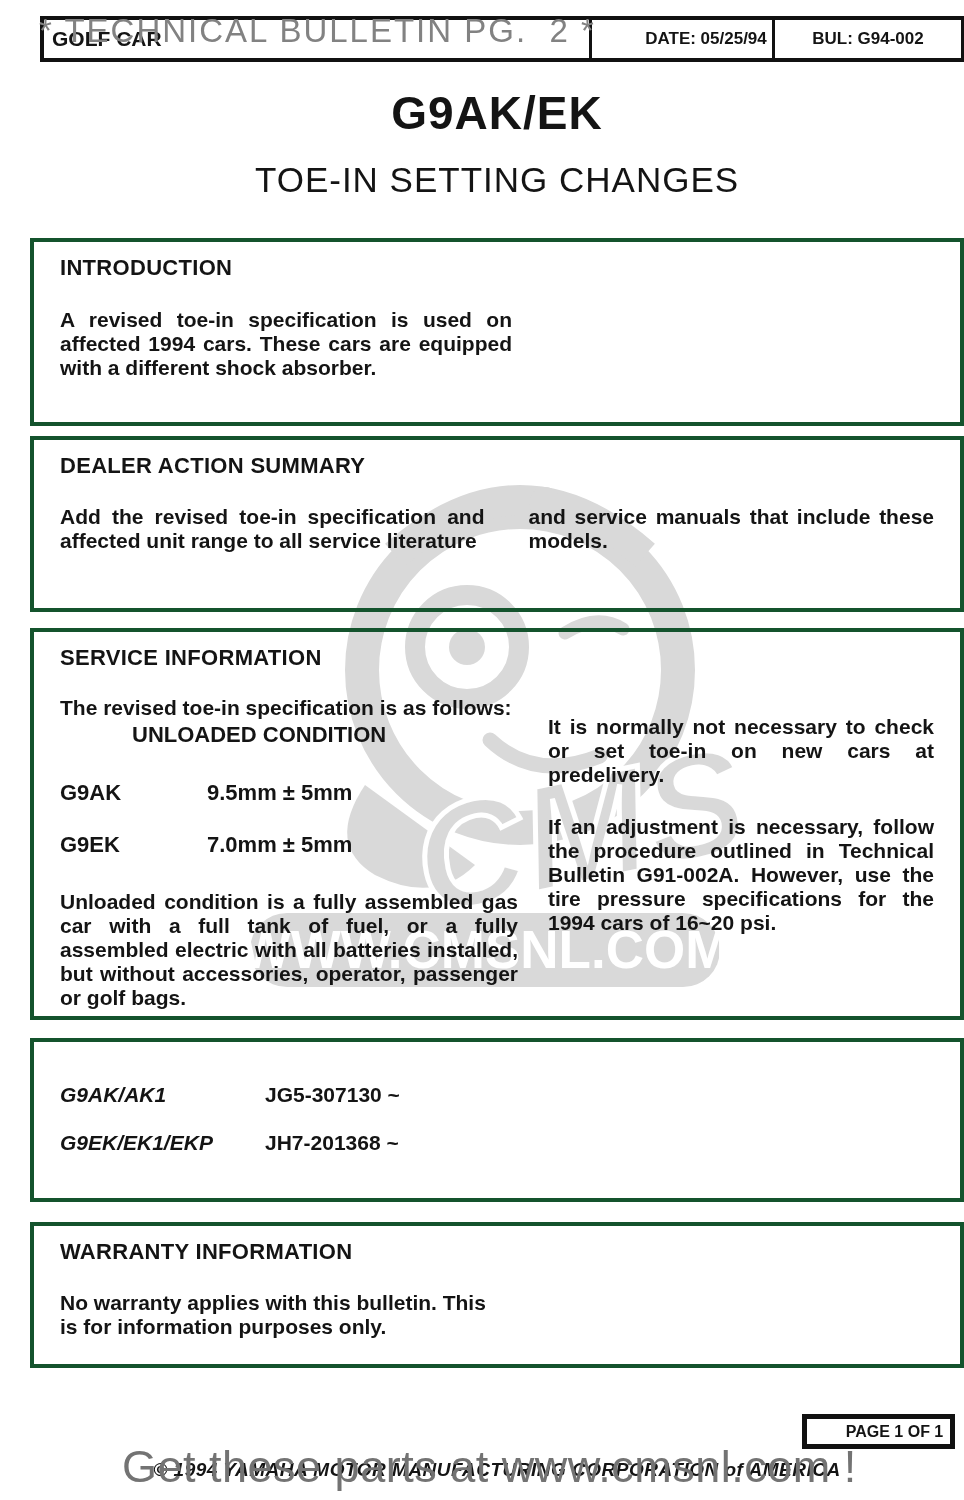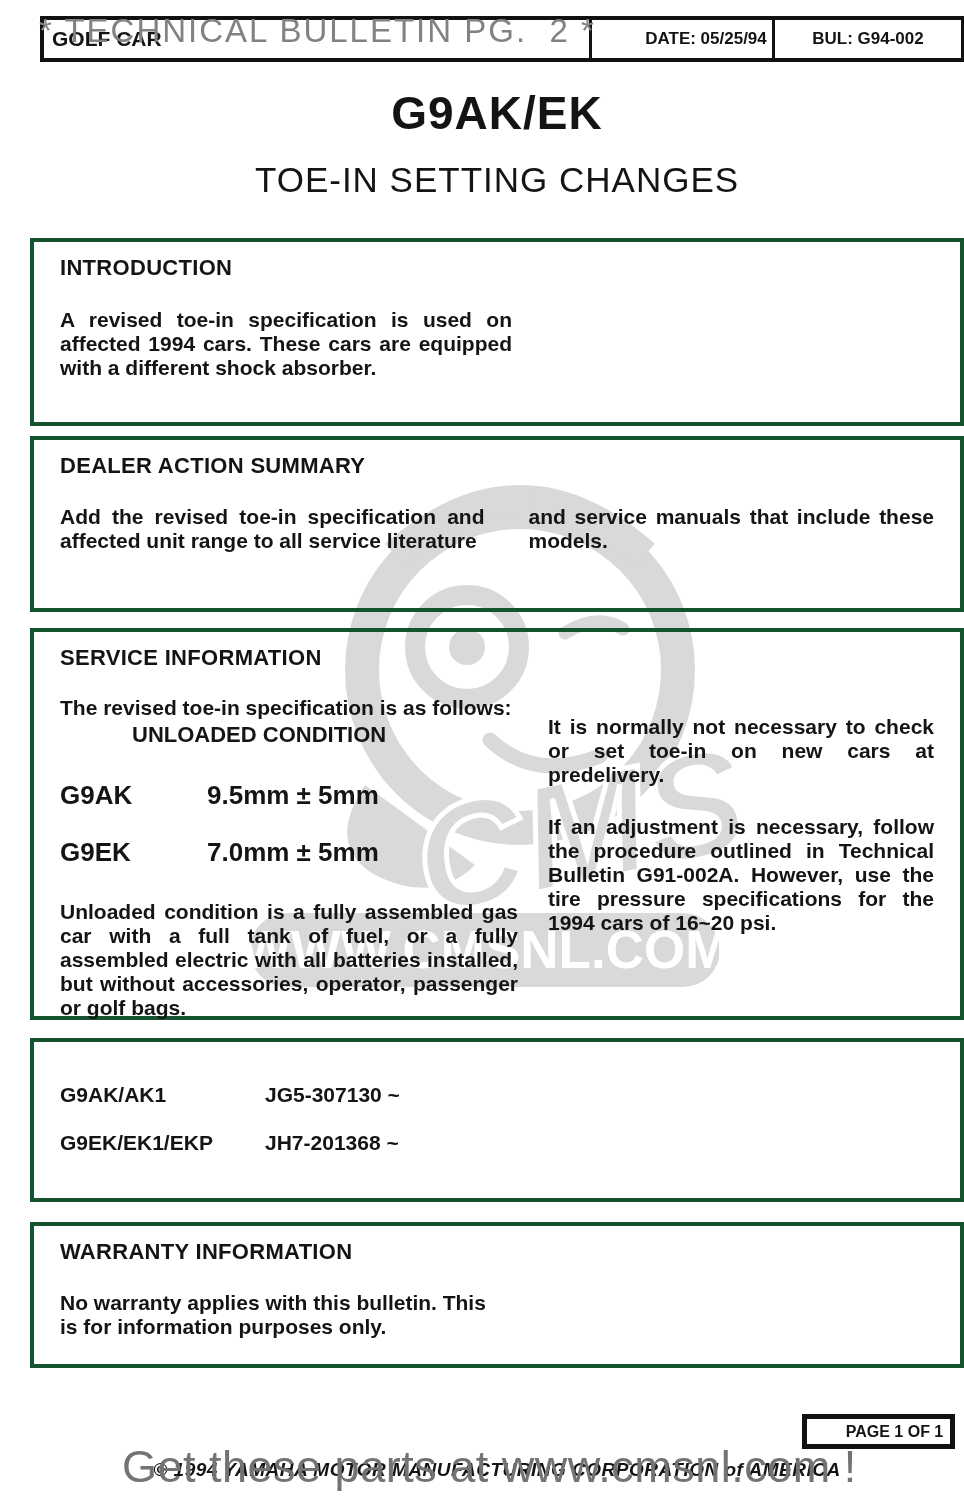--- a/index.html
+++ b/index.html
@@ -71,28 +71,28 @@
 
   .two-col { display: flex; }
   .box-dealer .col-l { width: 448px; margin-top: 26px; }
   .box-dealer .col-r { width: 428px; margin-left: 44px; margin-top: 26px; }
 
   .box-service .col-l { width: 460px; }
   .box-service .col-r { width: 430px; margin-left: 30px; margin-top: 44px; }
   .box-service .col-r p + p { margin-top: 28px; }
   .svc-intro { margin-top: 25px; }
   .svc-cond { font-size: 22px; font-weight: bold; margin-left: 72px; margin-top: 2px; }
-  .spec-row { display: flex; font-size: 26px; font-weight: bold; }
+  .spec-row { display: flex; font-size: 22px; font-weight: bold; }
   .spec-row .model { width: 147px; }
   .spec-row.r1 { margin-top: 32px; }
   .spec-row.r2 { margin-top: 26px; }
   .svc-note { margin-top: 32px; width: 458px; }
 
   .unit-row { display: flex; font-size: 21px; font-weight: bold; }
-  .unit-row .model { width: 205px; }
+  .unit-row .model { width: 205px; font-style: italic; }
   .unit-row.r1 { margin-top: 28px; }
   .unit-row.r2 { margin-top: 24px; }
 
   .box-warranty p { width: 440px; margin-top: 26px; }
 
   
   .page-box {
     position: absolute; left: 787px; top: 1414px; width: 153px; height: 35px;
     border: 5px solid #111;
     display: flex; align-items: center; justify-content: center;

